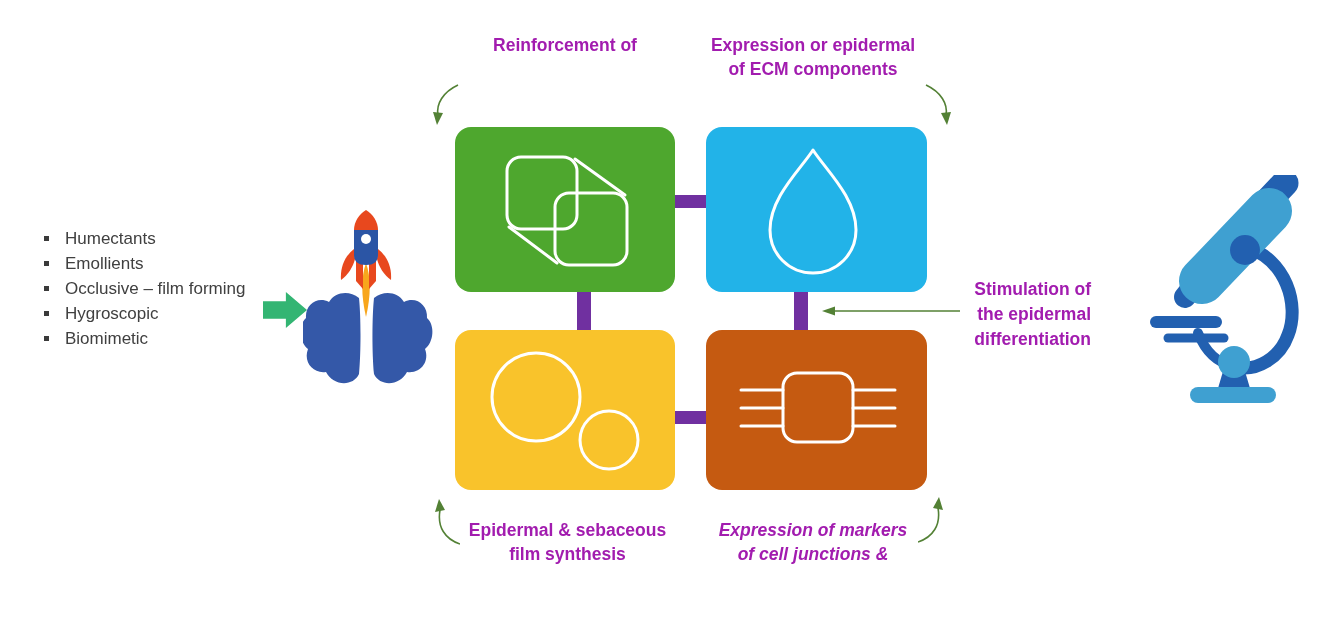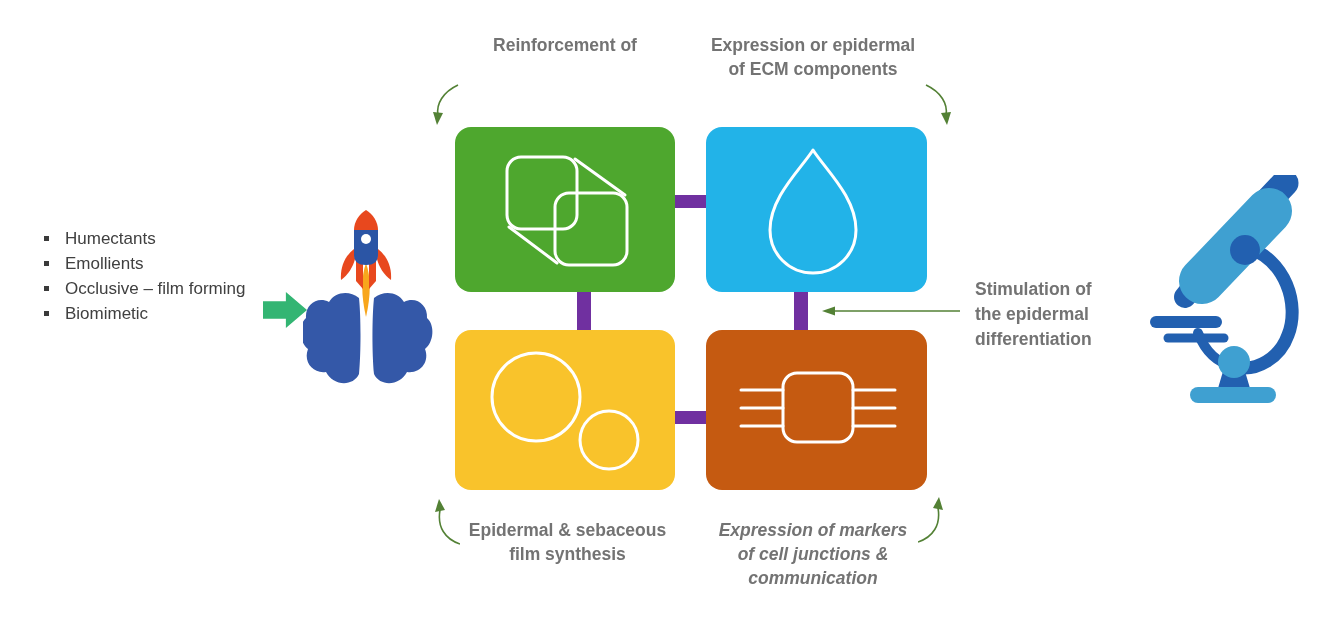--- a/index.html
+++ b/index.html
@@ -24,27 +24,27 @@
   .box svg{position:absolute;left:0;top:0;}
 
   
   .conn{position:absolute;background:#7030A0;z-index:0;border-radius:3px;}
   .conn-h1{left:668px;top:195px;width:44px;height:13px;}
   .conn-h2{left:668px;top:411px;width:44px;height:13px;}
   .conn-v1{left:577px;top:286px;width:14px;height:50px;}
   .conn-v2{left:794px;top:286px;width:14px;height:50px;}
 
   
-  .lbl{position:absolute;color:#737373;font-weight:bold;font-size:17.5px;line-height:24px;
+  .lbl{position:absolute;color:#a21caf;font-weight:bold;font-size:17.5px;line-height:24px;
        text-align:center;z-index:2;}
   .lbl-tl{left:440px;top:33px;width:250px;}
   .lbl-tr{left:688px;top:33px;width:250px;}
   .lbl-bl{left:440px;top:518px;width:255px;}
   .lbl-br{left:688px;top:518px;width:250px;font-style:italic;}
-  .lbl-right{left:975px;top:277px;width:150px;text-align:left;line-height:25px;}
+  .lbl-right{left:941px;top:277px;width:150px;text-align:right;line-height:25px;}
 
   .curve-arrow{position:absolute;z-index:2;}
   .mirror{transform:scaleX(-1);}
   .thin-arrow{position:absolute;left:822px;top:304px;z-index:2;}
 
   .figure{position:absolute;}
 </style>
 </head>
 <body>
 
@@ -55,20 +55,24 @@
         <span class="bullet"></span>
         <span>Humectants</span>
       </li>
     <li>
         <span class="bullet"></span>
         <span>Emollients</span>
       </li>
     <li>
         <span class="bullet"></span>
         <span>Occlusive – film forming</span>
+      </li>
+    <li>
+        <span class="bullet"></span>
+        <span>Hygroscopic</span>
       </li>
     <li>
         <span class="bullet"></span>
         <span>Biomimetic</span>
       </li>
   </ul>
 
   <div class="block-arrow"></div>
 
   <svg class="figure" style="left:303px;top:203px;" width="145" height="200" viewBox="0 0 145 200">
@@ -142,21 +146,20 @@
     <div>Expression or epidermal</div>
     <div>of ECM components</div>
   </div>
   <div class="lbl lbl-bl">
     <div>Epidermal &amp; sebaceous</div>
     <div>film synthesis</div>
   </div>
   <div class="lbl lbl-br">
     <div>Expression of markers</div>
     <div>of cell junctions &amp;</div>
-    <div>communication</div>
   </div>
   <div class="lbl lbl-right">
     <div>Stimulation of</div>
     <div>the epidermal</div>
     <div>differentiation</div>
   </div>
 
   <svg class="curve-arrow" style="left:433px;top:82px;" width="26" height="44" viewBox="0 0 26 44">
     <path d="M25,3 C10,10 3,22 5,33" fill="none" stroke="#538135" stroke-width="1.6"></path>
     <polygon points="0,30 10,31 4,43" fill="#538135"></polygon>

